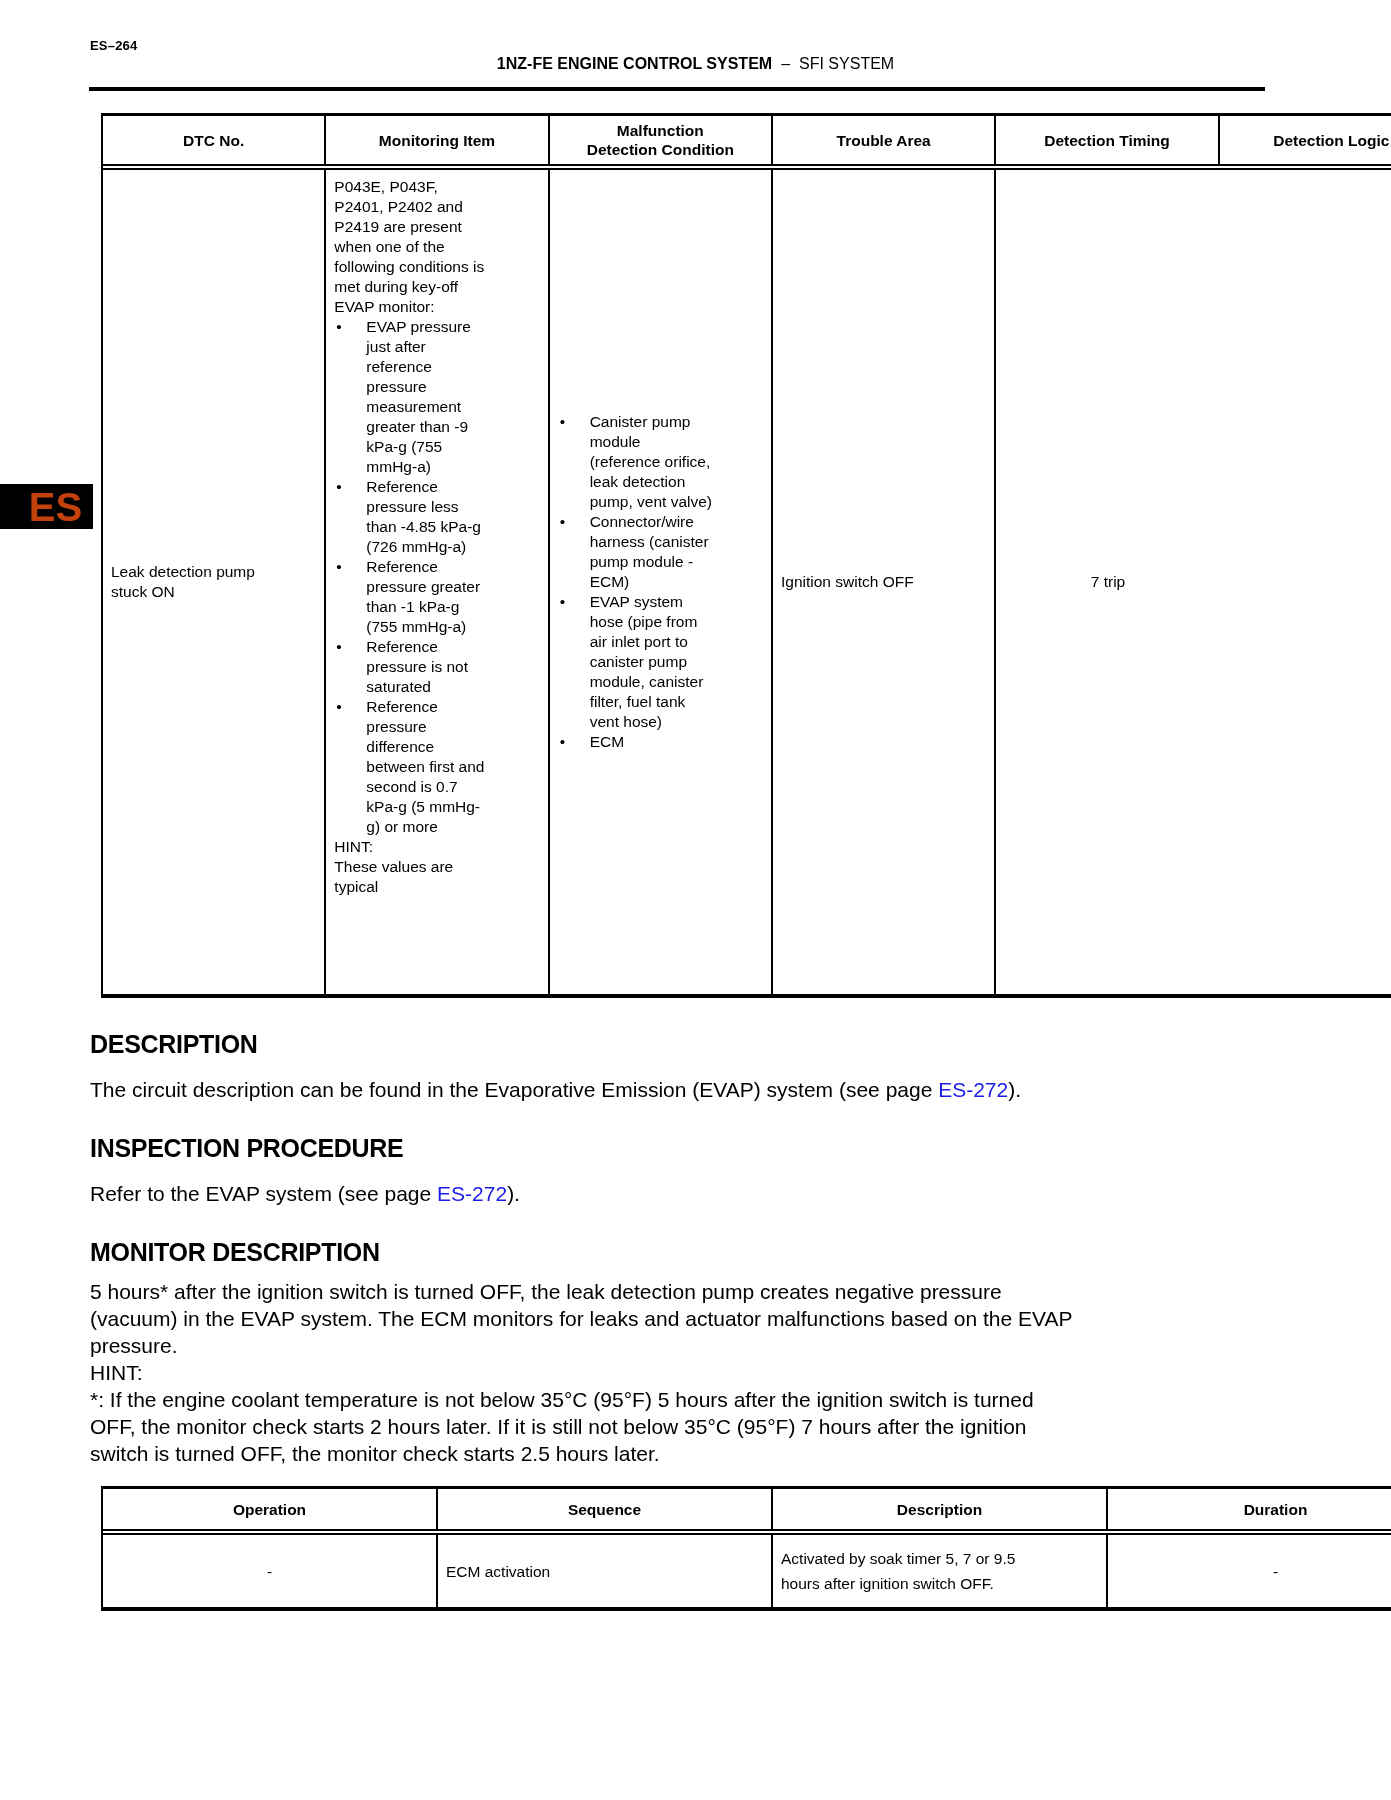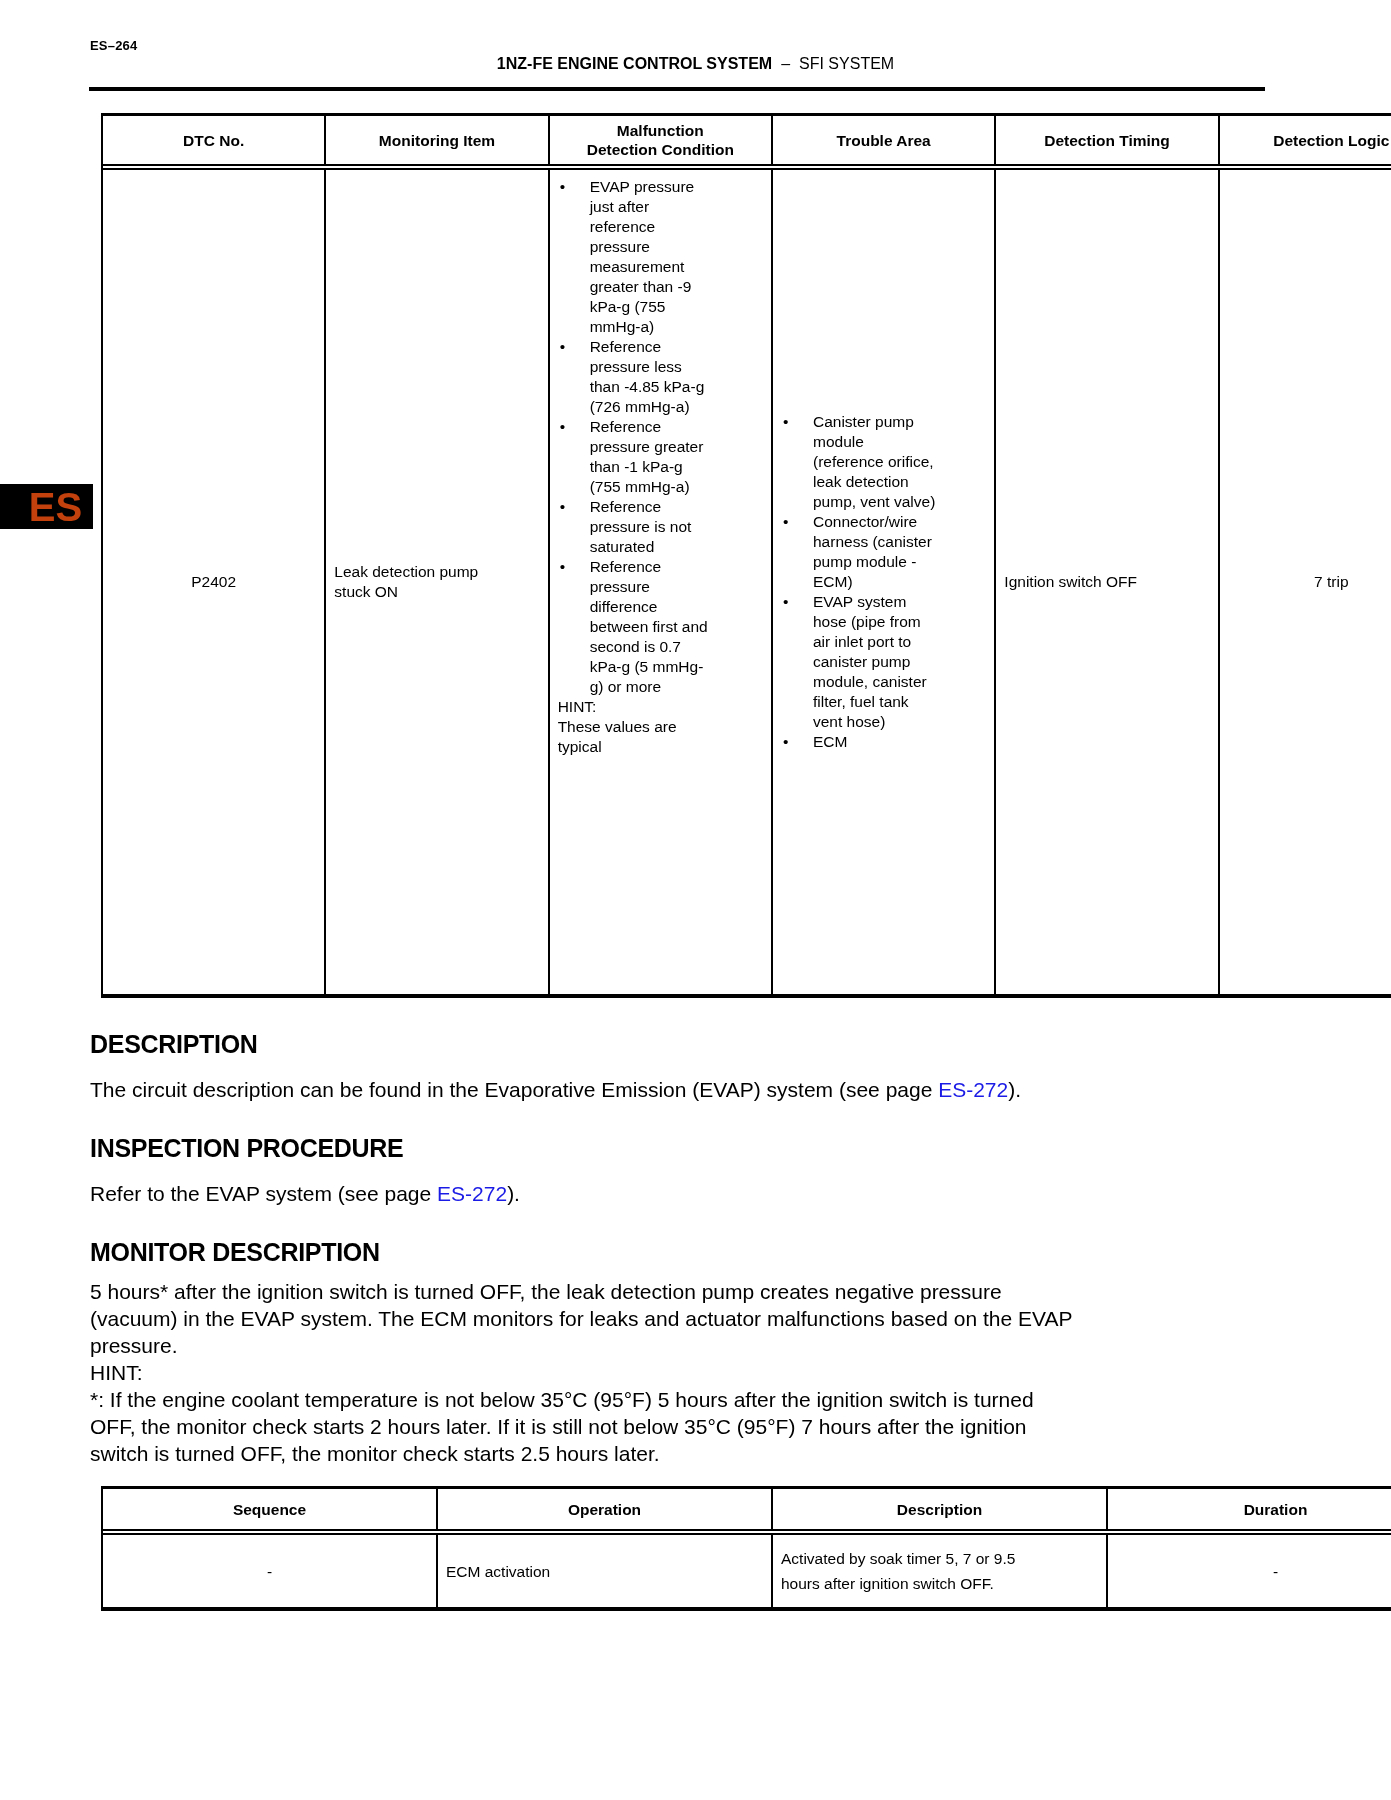--- a/index.html
+++ b/index.html
@@ -73,24 +73,30 @@
     <div class="thead cols6">
       <div class="hc">DTC No.</div>
       <div class="hc">Monitoring Item</div>
       <div class="hc pre">Malfunction
 Detection Condition</div>
       <div class="hc">Trouble Area</div>
       <div class="hc">Detection Timing</div>
       <div class="hc">Detection Logic</div>
     </div>
     <div class="tbody cols6">
-      <div class="c cc">P2402</div>
       <div class="c cl pre">Leak detection pump
 stuck ON</div>
       <div class="c mal">
+        <div class="pre">P043E, P043F,
+P2401, P2402 and
+P2419 are present
+when one of the
+following conditions is
+met during key-off
+EVAP monitor:</div>
         <div class="li">
             <span class="bm">•</span>
             <span class="bt pre">EVAP pressure
 just after
 reference
 pressure
 measurement
 greater than -9
 kPa-g (755
 mmHg-a)</span>
@@ -181,22 +187,22 @@
 (vacuum) in the EVAP system. The ECM monitors for leaks and actuator malfunctions based on the EVAP
 pressure.</div>
     <div>HINT:</div>
     <div class="pre">*: If the engine coolant temperature is not below 35°C (95°F) 5 hours after the ignition switch is turned
 OFF, the monitor check starts 2 hours later. If it is still not below 35°C (95°F) 7 hours after the ignition
 switch is turned OFF, the monitor check starts 2.5 hours later.</div>
   </div>
 
   <div class="tbl t2">
     <div class="thead cols4">
+      <div class="hc">Operation</div>
       <div class="hc">Sequence</div>
-      <div class="hc">Operation</div>
       <div class="hc">Description</div>
       <div class="hc">Duration</div>
     </div>
     <div class="tbody cols4">
       <div class="c cc">-</div>
       <div class="c cl">ECM activation</div>
       <div class="c cl pre">Activated by soak timer 5, 7 or 9.5
 hours after ignition switch OFF.</div>
       <div class="c cc">-</div>
     </div>

